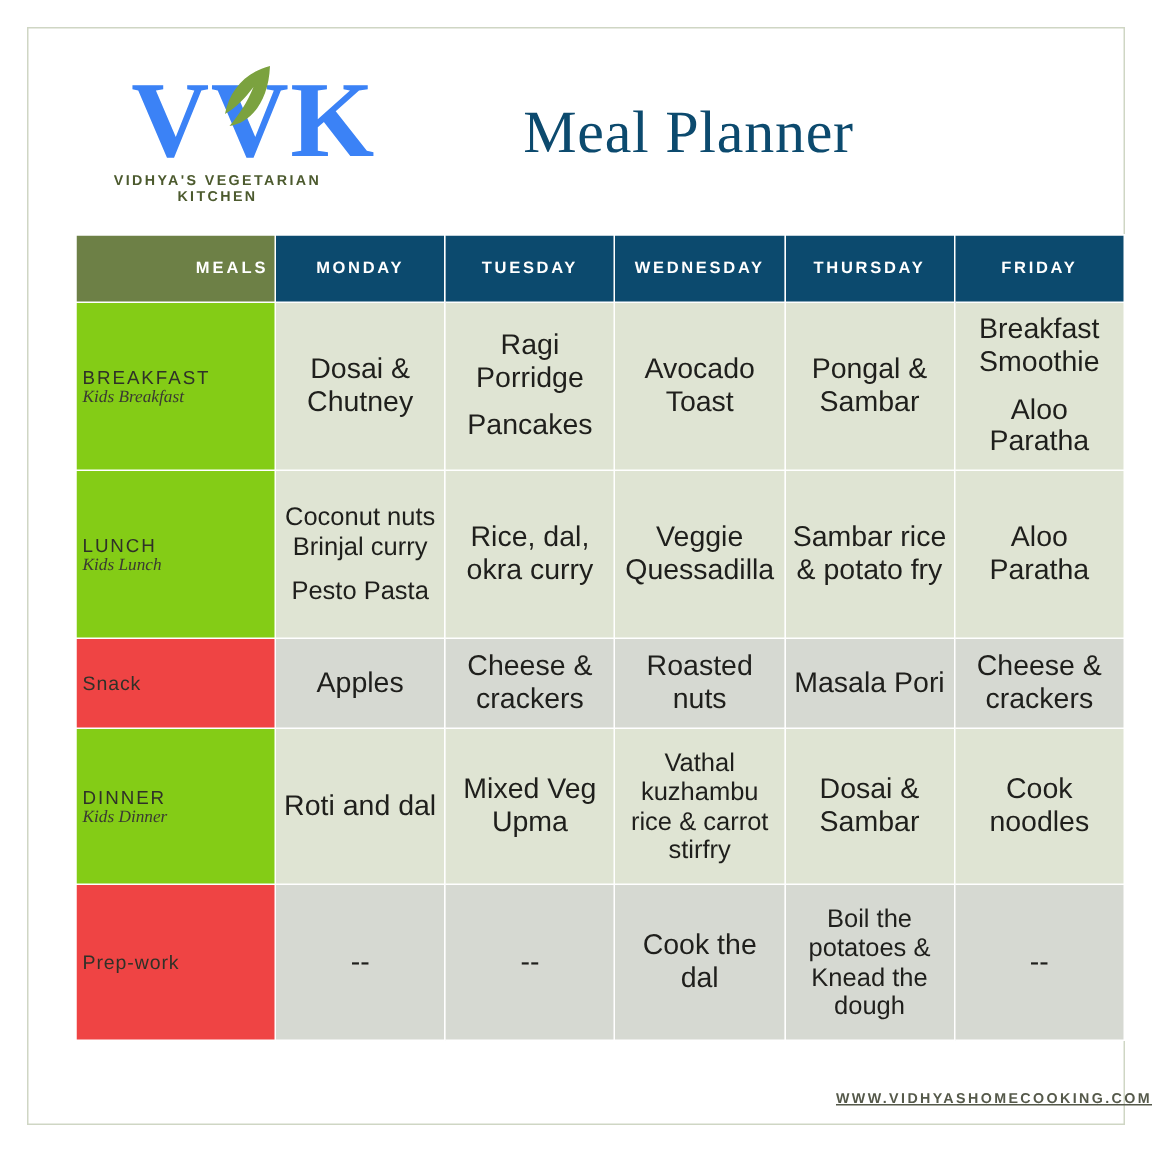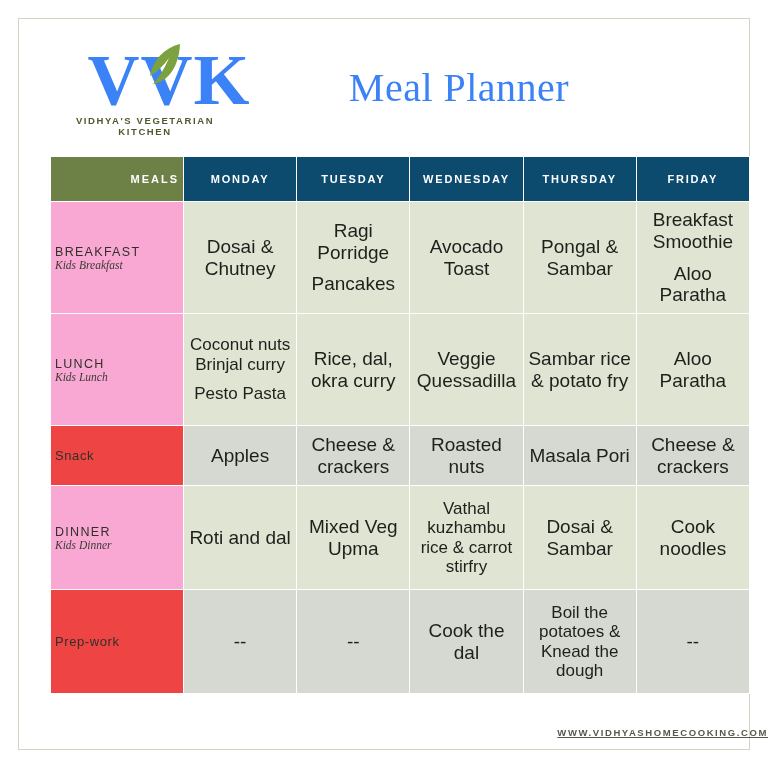--- a/index.html
+++ b/index.html
@@ -79,21 +79,21 @@
     font-family: "Liberation Sans", sans-serif;
   }
   .title-wrap {
     flex: 1 1 auto;
     text-align: center;
     padding-right: 40px;
   }
   .title {
     font-family: "Liberation Serif", serif;
     font-size: 40px;
-    color: #3b82f6;
+    color: #0c4a6e;
     letter-spacing: 0.5px;
   }
   
   table.planner {
     border-collapse: collapse;
     width: 700px;
     margin: 14px 0 0 0;
     table-layout: fixed;
   }
   table.planner th, table.planner td {
@@ -115,21 +115,21 @@
   th.day-head {
     background: #0c4a6e;
     color: #ffffff;
     font-size: 11px;
     letter-spacing: 1.8px;
     font-weight: 700;
     text-align: center;
     height: 36px;
   }
   td.row-label {
-    background: #f9a8d4;
+    background: #84cc16;
     text-align: left;
     padding-left: 14px;
     color: #3a3a32;
   }
   td.row-label.alt {
     background: #ef4444;
   }
   .rl-main {
     font-size: 12.5px;
     letter-spacing: 1.3px;

